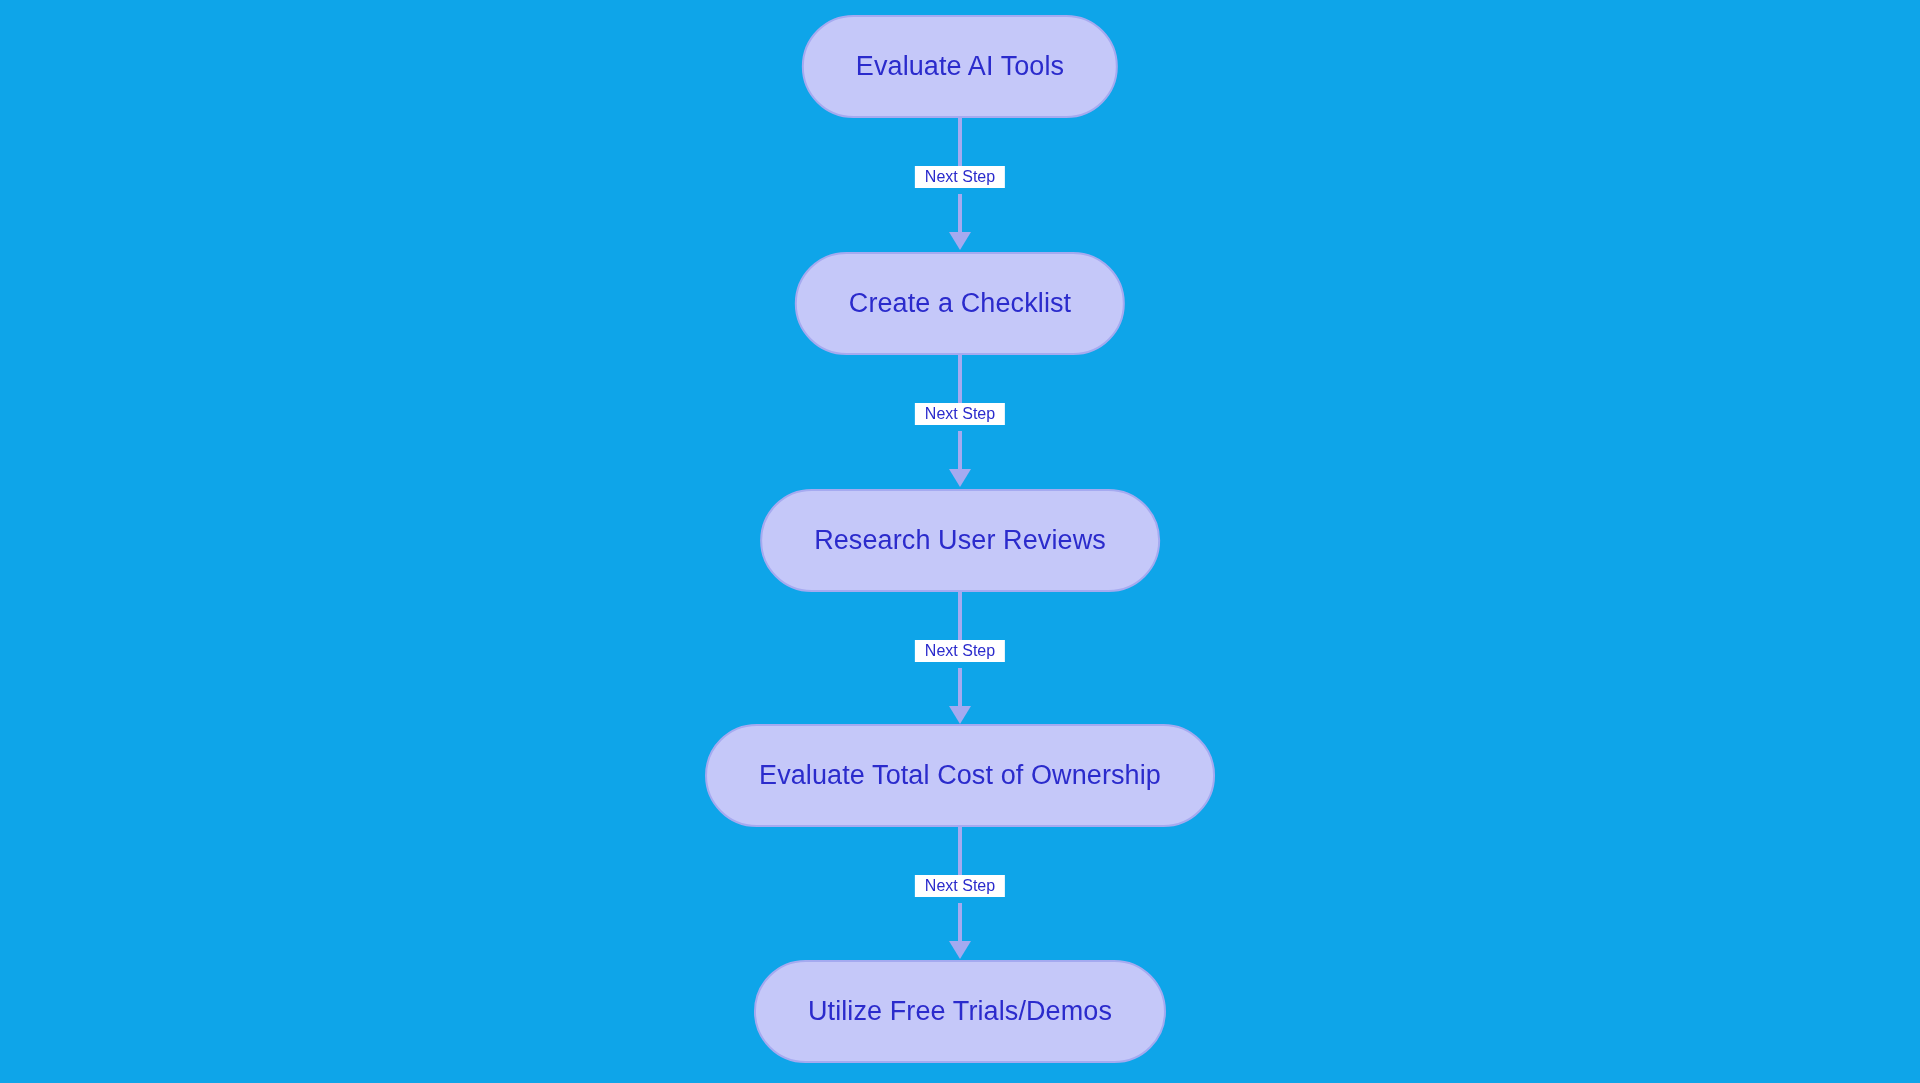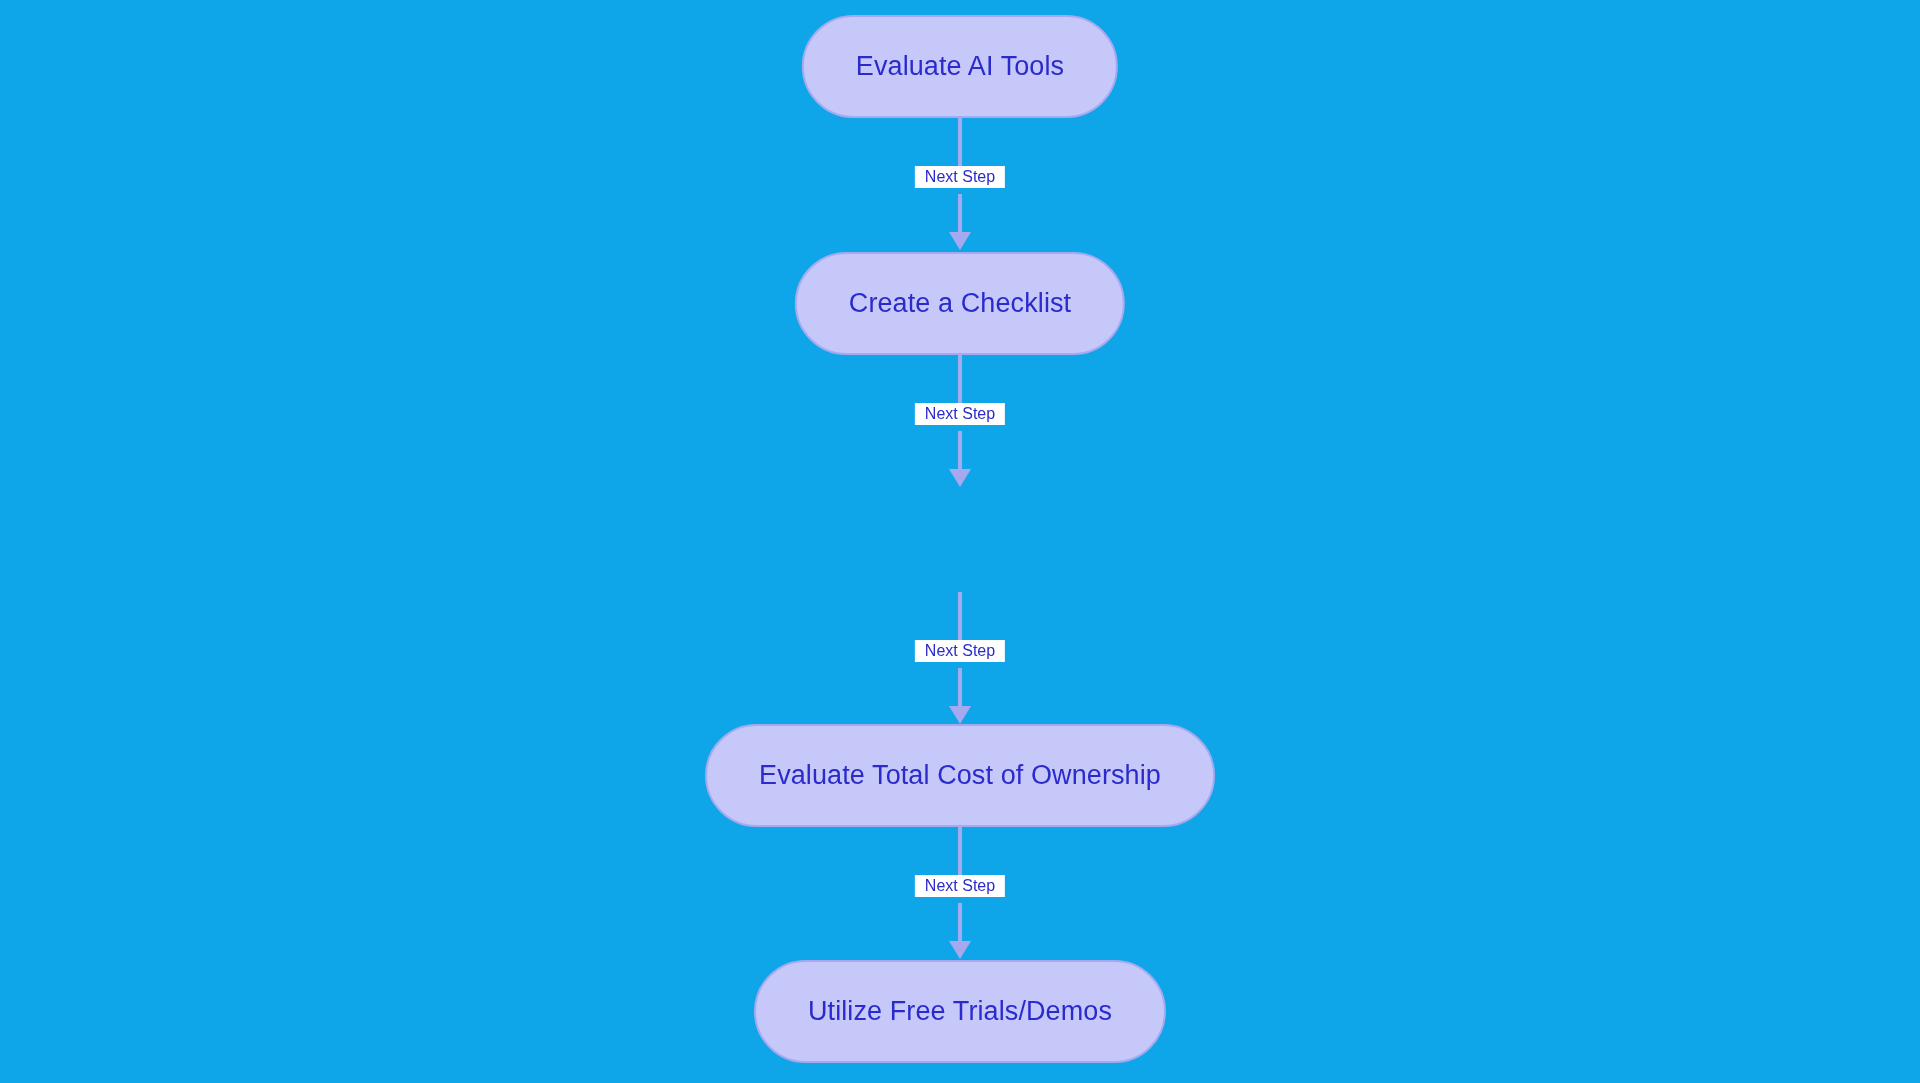--- a/index.html
+++ b/index.html
@@ -121,20 +121,23 @@
     <span class="node-label">Create a Checklist</span>
   </div>
 
   <div class="edge e2">
     <div class="edge-line seg-top"></div>
     <div class="edge-label">Next Step</div>
     <div class="edge-line seg-bottom"></div>
     <div class="edge-arrow"></div>
   </div>
 
+  <div class="node n3">
+    <span class="node-label">Research User Reviews</span>
+  </div>
 
   <div class="edge e3">
     <div class="edge-line seg-top"></div>
     <div class="edge-label">Next Step</div>
     <div class="edge-line seg-bottom"></div>
     <div class="edge-arrow"></div>
   </div>
 
   <div class="node n4">
     <span class="node-label">Evaluate Total Cost of Ownership</span>

